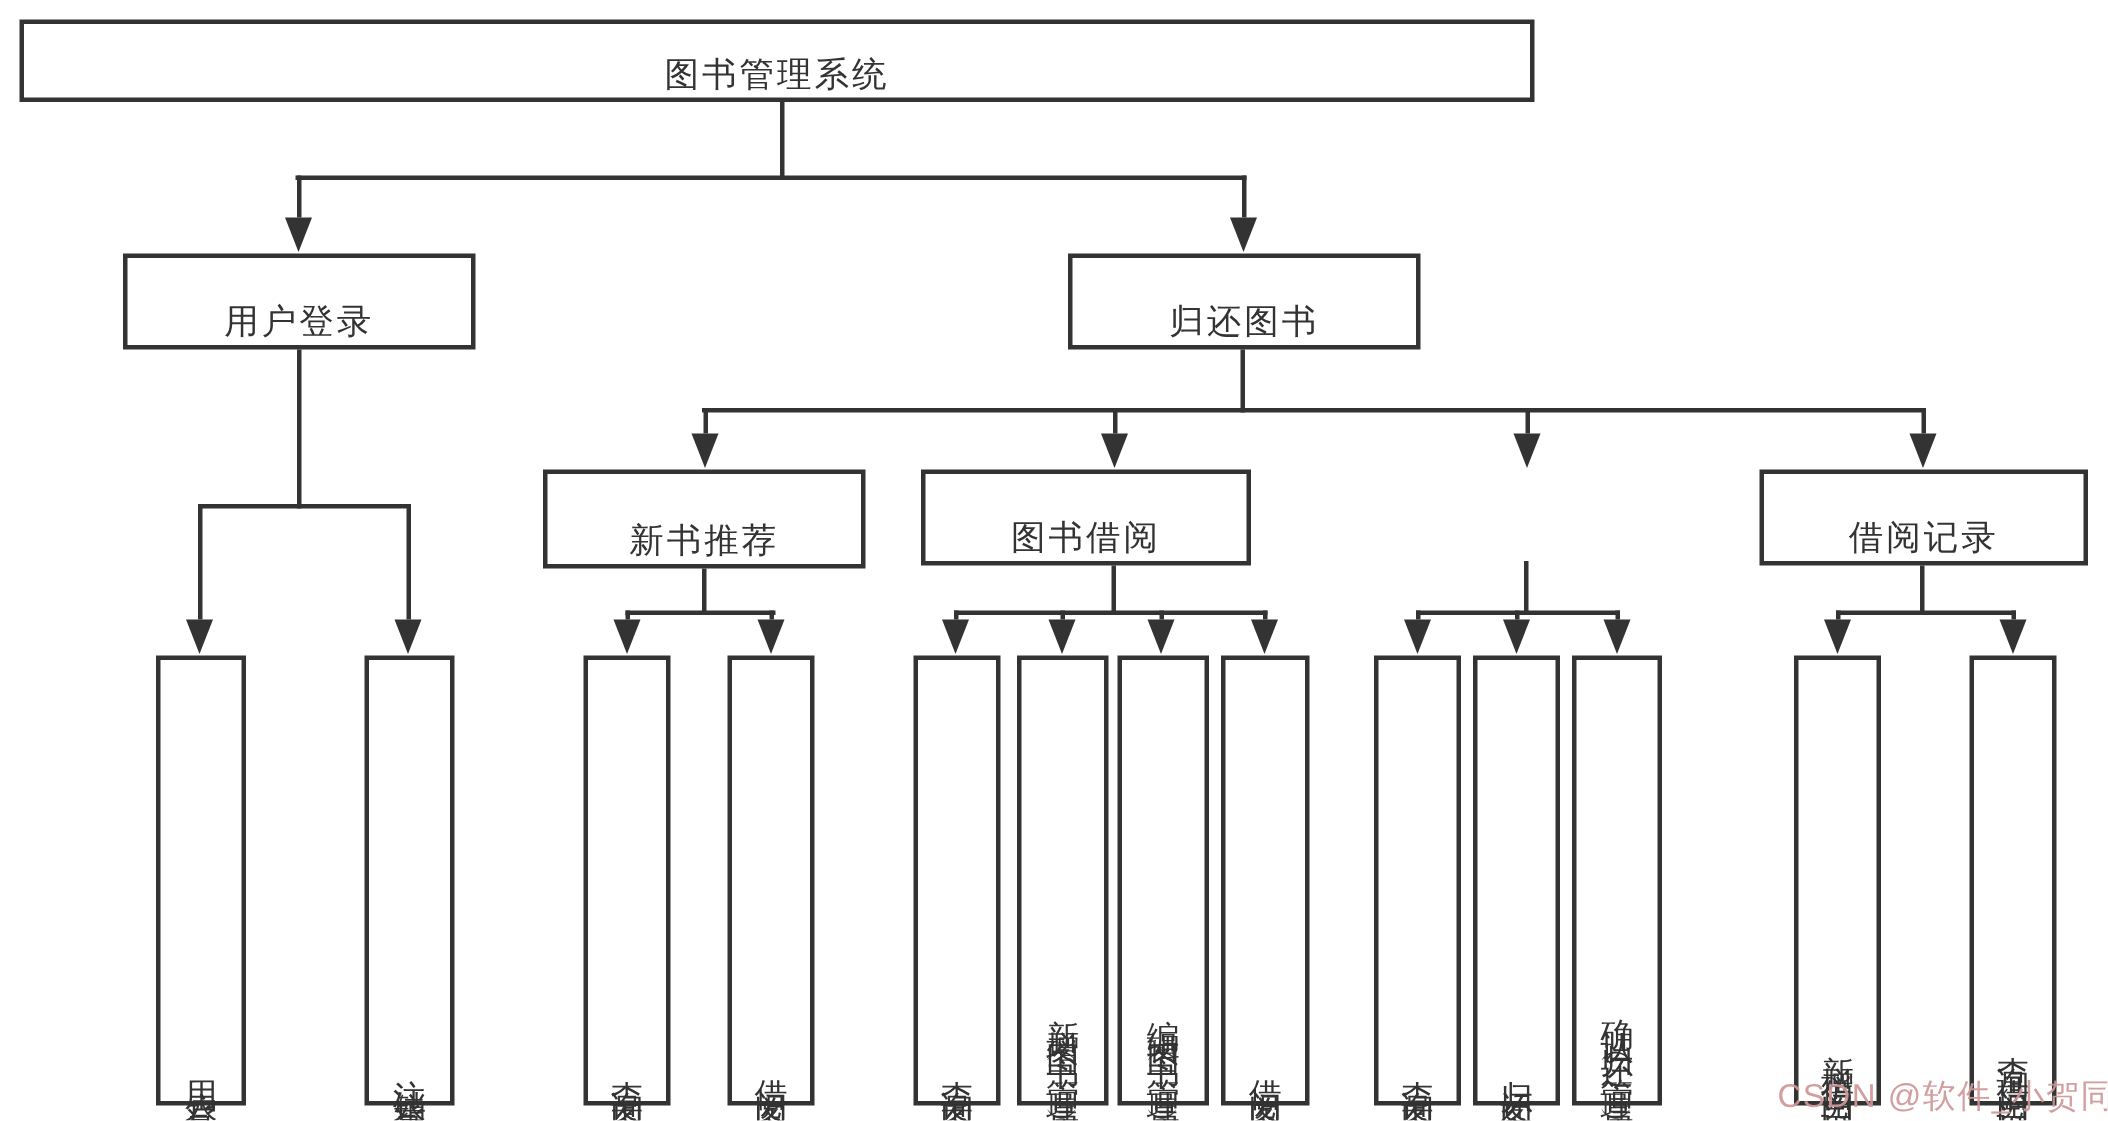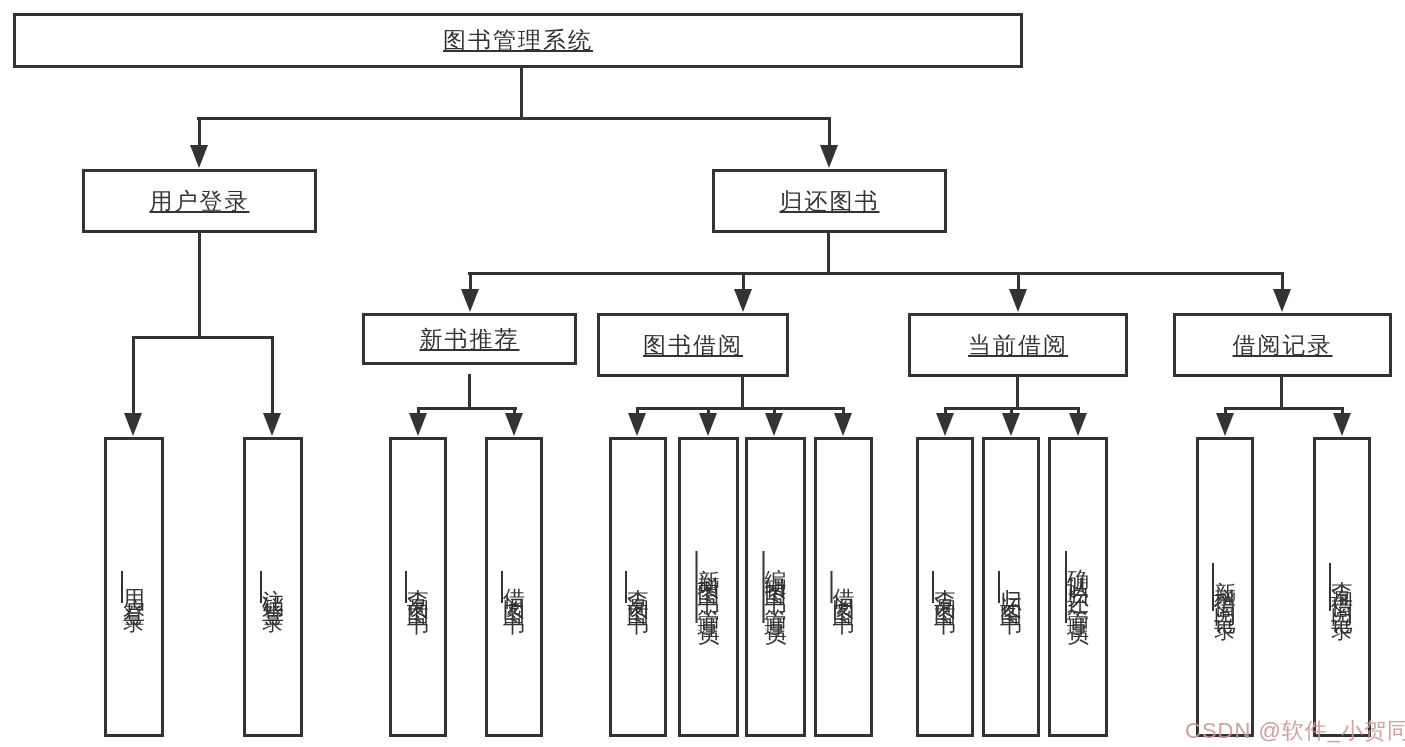--- a/index.html
+++ b/index.html
@@ -14,25 +14,24 @@
     position:relative;
     width:1405px;height:747px;
     background:var(--fill);
     overflow:hidden;
   }
   .node{
     position:absolute;
     box-sizing:border-box;
     border:3px solid var(--line);
     background:var(--fill);
-    display:flex;align-items:center;justify-content:center;
+    display:flex;align-items:flex-end;justify-content:center;
     color:var(--text);
     font-size:23px;
     letter-spacing:2px;
-    text-decoration:underline;
   }
   .node.vert span{
     writing-mode:vertical-rl;
     text-orientation:mixed;
     font-size:22px;
     letter-spacing:8px;
     line-height:1;
     white-space:nowrap;
   }
   .hline,.vline{position:absolute;background:var(--line);}
@@ -174,28 +173,25 @@
     <span>图书管理系统</span>
   </div>
 
   <div class="node" style="left:82px;top:169px;width:235px;height:64px">
     <span>用户登录</span>
   </div>
   <div class="node" style="left:712px;top:169px;width:235px;height:64px">
     <span>归还图书</span>
   </div>
 
-  <div class="node" style="left:362px;top:313px;width:215px;height:52px">
+  <div class="node" style="left:362px;top:313px;width:215px;height:66px">
     <span>新书推荐</span>
   </div>
-  <div class="node" style="left:597px;top:313px;width:192px;height:64px">
+  <div class="node" style="left:614px;top:313px;width:220px;height:64px">
     <span>图书借阅</span>
-  </div>
-  <div class="node" style="left:908px;top:313px;width:220px;height:64px">
-    <span>当前借阅</span>
   </div>
   <div class="node" style="left:1173px;top:313px;width:219px;height:64px">
     <span>借阅记录</span>
   </div>
 
   <div class="node vert" style="left:104px;top:437px;width:60px;height:300px">
     <span>用户登录</span>
   </div>
   <div class="node vert" style="left:243px;top:437px;width:60px;height:300px">
     <span>注销登录</span>

